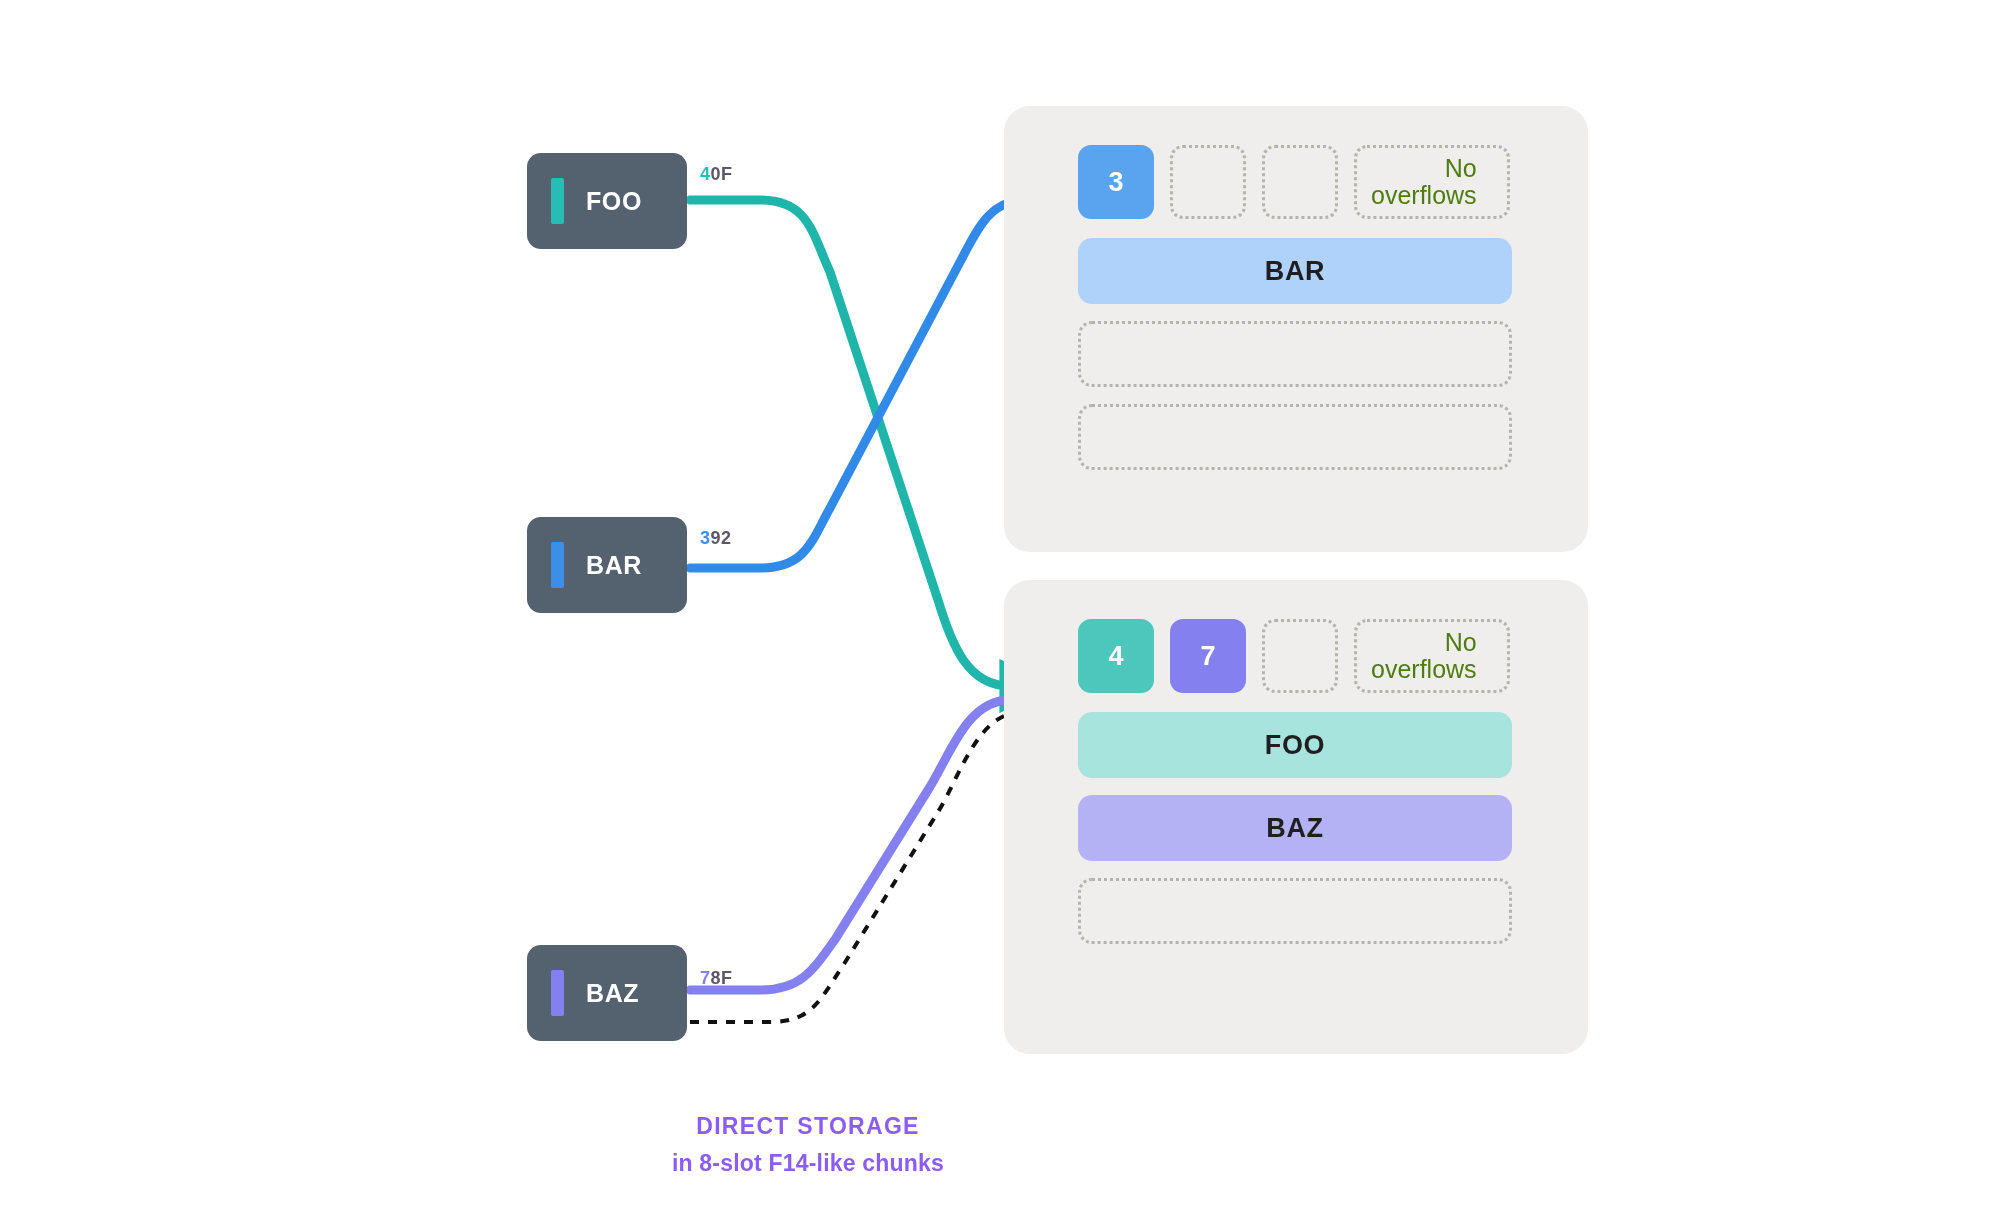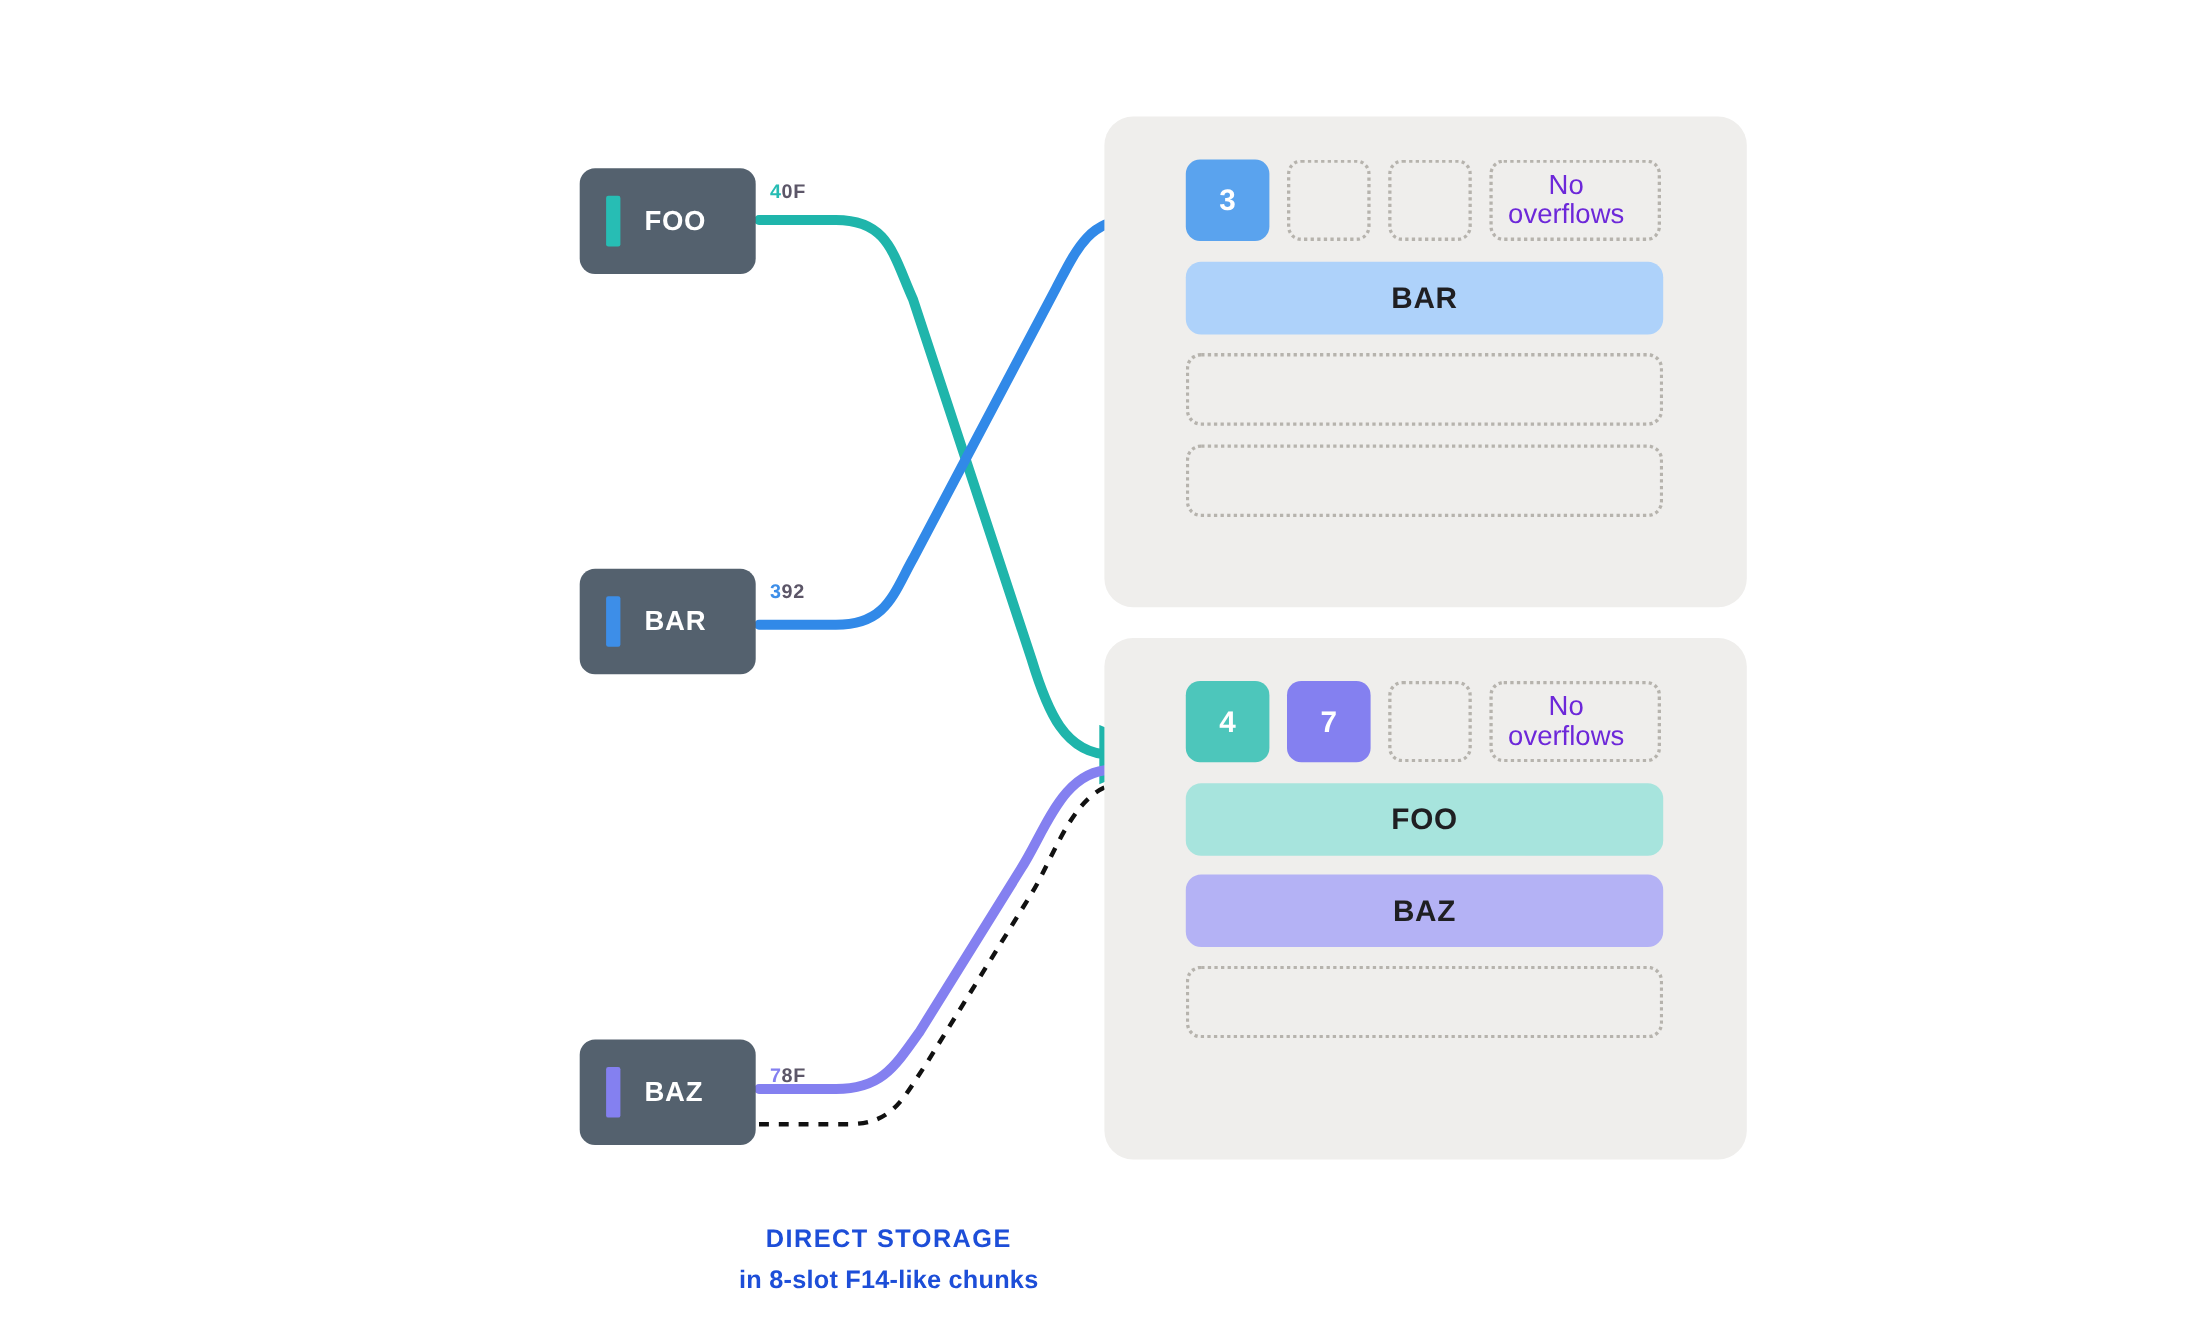--- a/index.html
+++ b/index.html
@@ -94,28 +94,28 @@
     box-sizing: border-box;
   }
   .tag.empty {
     background: transparent;
     border: 3px dotted #b6b3ad;
   }
   .tag.overflow {
     width: 156px;
     background: transparent;
     border: 3px dotted #b6b3ad;
-    color: #6d28d9;
+    color: #4d7c0f;
     font-size: 25px;
     font-weight: normal;
     line-height: 1.08;
     justify-content: flex-start;
     padding-left: 14px;
     margin-right: 0;
-    text-align: center;
+    text-align: right;
   }
 
   .slots {
     position: absolute;
     left: 74px;
     right: 76px;
     top: 132px;
   }
   .slot {
     height: 66px;
@@ -135,21 +135,21 @@
     border: 3px dotted #b6b3ad;
   }
 
   
   #caption {
     position: absolute;
     left: 0;
     top: 1113px;
     width: 1616px;
     text-align: center;
-    color: #1d4ed8;
+    color: #8b5cf6;
   }
   #caption .cap-line1 {
     display: block;
     font-size: 23px;
     font-weight: bold;
     letter-spacing: 1.3px;
   }
   #caption .cap-line2 {
     display: block;
     font-size: 23px;

